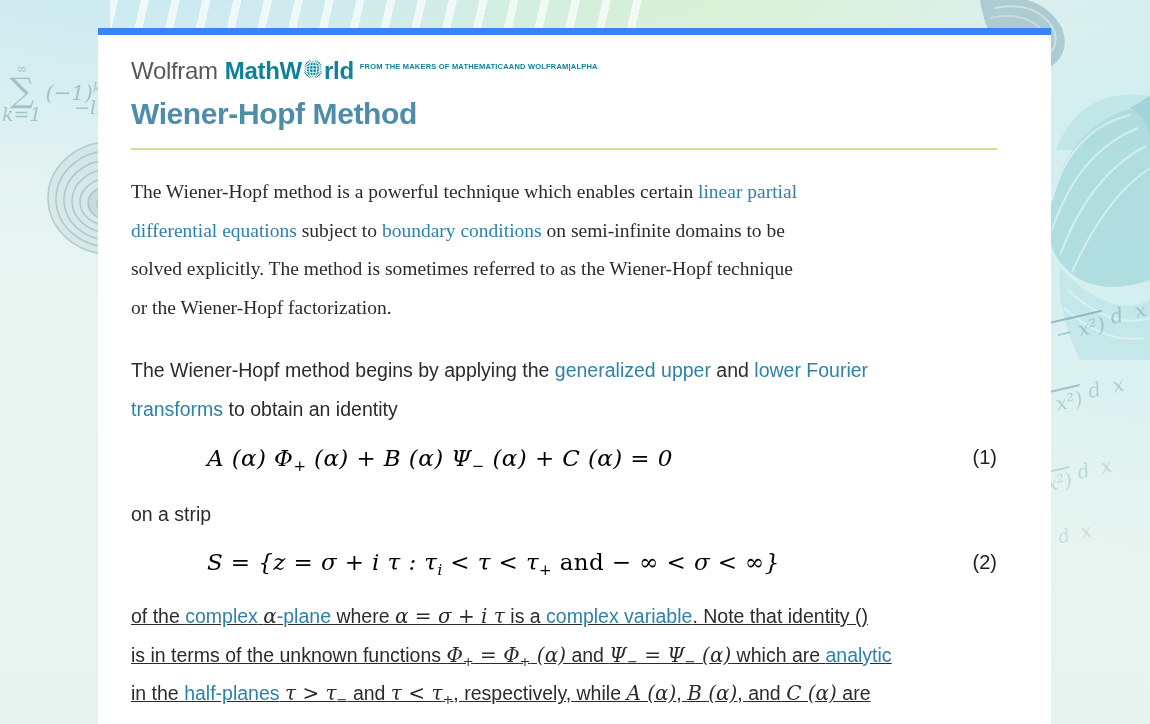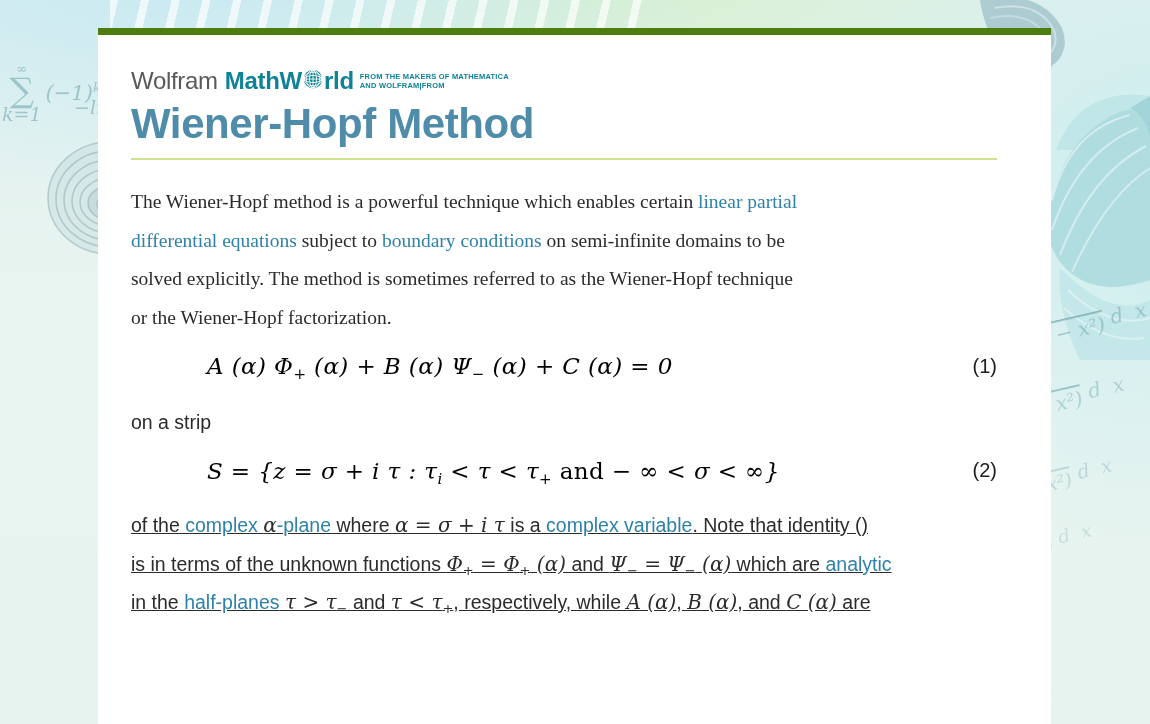--- a/index.html
+++ b/index.html
@@ -34,30 +34,30 @@
   .f1{left:1036px;top:288px;font-size:16px;color:rgba(110,163,172,.55);}
   .f2{left:1020px;top:316px;font-size:20px;color:rgba(110,163,172,.50);}
   .f3{left:1032px;top:360px;font-size:16px;color:rgba(110,163,172,.45);}
   .f4{left:1018px;top:388px;font-size:20px;color:rgba(110,163,172,.42);}
   .f5{left:1024px;top:468px;font-size:19px;color:rgba(110,163,172,.33);}
   .f6{left:1028px;top:531px;font-size:18px;color:rgba(110,163,172,.27);}
 
   
   .card{
     position:absolute;left:98px;top:28px;width:953px;bottom:0;z-index:2;
-    background:#ffffff;border-top:7px solid #4d7c0f;
-    padding:10px 54px 0 33px;box-sizing:border-box;overflow:hidden;
+    background:#ffffff;border-top:7px solid #3b82f6;
+    padding:0 54px 0 33px;box-sizing:border-box;overflow:hidden;
   }
   .logo-row{margin-top:22px;display:flex;align-items:flex-start;white-space:nowrap;}
   .logo-wolfram{font-size:24px;color:#58595b;letter-spacing:-.3px;}
   .logo-mathworld{font-size:24px;color:#0f8298;font-weight:700;letter-spacing:-.3px;margin-left:7px;display:inline-flex;}
   .globe{width:20px;height:20px;margin:2px 1px 0 1px;}
-  .tagline{display:flex;flex-direction:column;margin:5px 0 0 6px;font-size:7.5px;line-height:9px;color:#0f8298;letter-spacing:.2px;font-weight:600;}
+  .tagline{display:flex;flex-direction:row;margin:5px 0 0 6px;font-size:7.5px;line-height:9px;color:#0f8298;letter-spacing:.2px;font-weight:600;}
   .tagline b{font-weight:800;}
-  .page-title{font-size:42px;line-height:50px;color:#4e8ca9;font-weight:600;letter-spacing:-.4px;margin:4px 0 0 0;}
+  .page-title{font-size:30px;line-height:50px;color:#4e8ca9;font-weight:600;letter-spacing:-.4px;margin:4px 0 0 0;}
   .rule{border:none;border-top:2px solid #cbe38f;margin:9px 0 0 0;}
 
   .para{font-size:19.5px;line-height:38.6px;color:#2b2b2b;margin:0;white-space:nowrap;}
   .mt22{margin-top:22px;text-decoration:underline;} .mt23{margin-top:23px;font-family:Liberation Serif, serif;} .mt24{margin-top:24px;}
   .mt16{margin-top:16px;gap:24px;}
   a.link{color:#2e81a8;text-decoration:none;cursor:pointer;}
   .math,.mathup{font-family:"DejaVu Serif","Liberation Serif",serif;font-style:italic;font-size:20px;}
   .mathup{font-style:normal;}
   sub{font-size:13px;line-height:0;vertical-align:-4px;font-style:italic;}
   sup{line-height:0;}
@@ -130,29 +130,30 @@
             <ellipse cx="12" cy="12" rx="4.2" ry="10.6"></ellipse>
             <ellipse cx="12" cy="12" rx="8.2" ry="10.6"></ellipse>
             <line x1="1.4" y1="12" x2="22.6" y2="12"></line>
             <line x1="12" y1="1.4" x2="12" y2="22.6"></line>
           </g>
         </svg>
         <span>rld</span>
       </span>
     <span class="tagline">
       <span><span>FROM THE MAKERS OF</span> <b>MATHEMATICA</b></span>
-      <span><span>AND</span> <b>WOLFRAM|FROM</b></span>
+      <span><span>AND</span> <b>WOLFRAM|ALPHA</b></span>
     </span>
   </div>
 
   <h1 class="page-title">Wiener-Hopf Method</h1>
   <hr class="rule">
 
   <p class="para mt23"><span class="plain">The Wiener-Hopf method is a powerful technique which enables certain </span><a href="#" class="link">linear partial</a><br><a href="#" class="link">differential equations</a><span class="plain"> subject to </span><a href="#" class="link">boundary conditions</a><span class="plain"> on semi-infinite domains to be</span><br><span class="plain">solved explicitly. The method is sometimes referred to as the Wiener-Hopf technique</span><br><span class="plain">or the Wiener-Hopf factorization.</span></p>
 
+  <p class="para mt24"><span class="plain">The Wiener-Hopf method begins by applying the </span><a href="#" class="link">generalized upper</a><span class="plain"> and </span><a href="#" class="link">lower Fourier</a><br><a href="#" class="link">transforms</a><span class="plain"> to obtain an identity</span></p>
 
   <div class="eqrow mt16">
     <div class="eq"><span class="math">A (α) Φ</span><span class="math"><sub>+</sub></span><span class="math"> (α) + B (α) Ψ</span><span class="math"><sub>−</sub></span><span class="math"> (α) + C (α) = 0</span></div>
     <div class="eqnum">(1)</div>
   </div>
 
   <p class="para mt24"><span class="plain">on a strip</span></p>
 
   <div class="eqrow mt16">
     <div class="eq"><span class="math">S = {z = σ + i τ : τ</span><span class="math"><sub>i</sub></span><span class="math"> &lt; τ &lt; τ</span><span class="math"><sub>+</sub></span><span class="mathup"> and </span><span class="math"> − ∞ &lt; σ &lt; ∞}</span></div>

